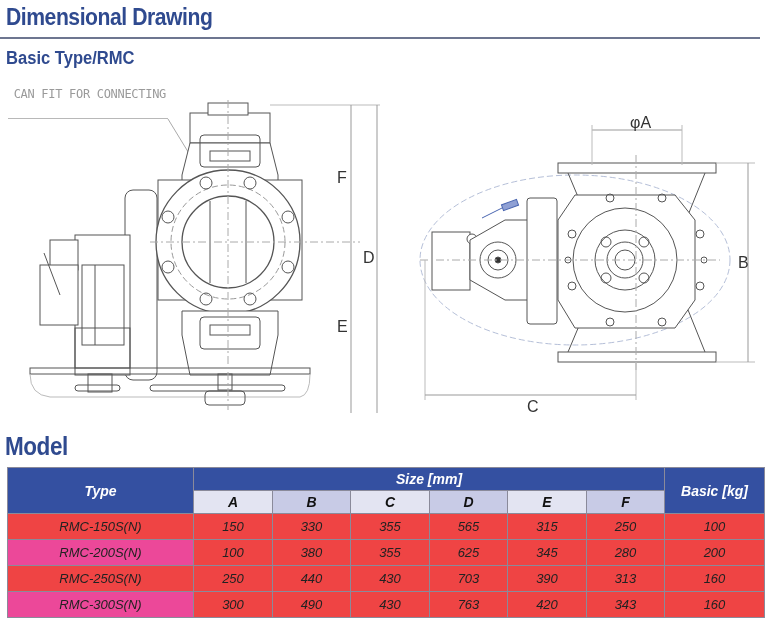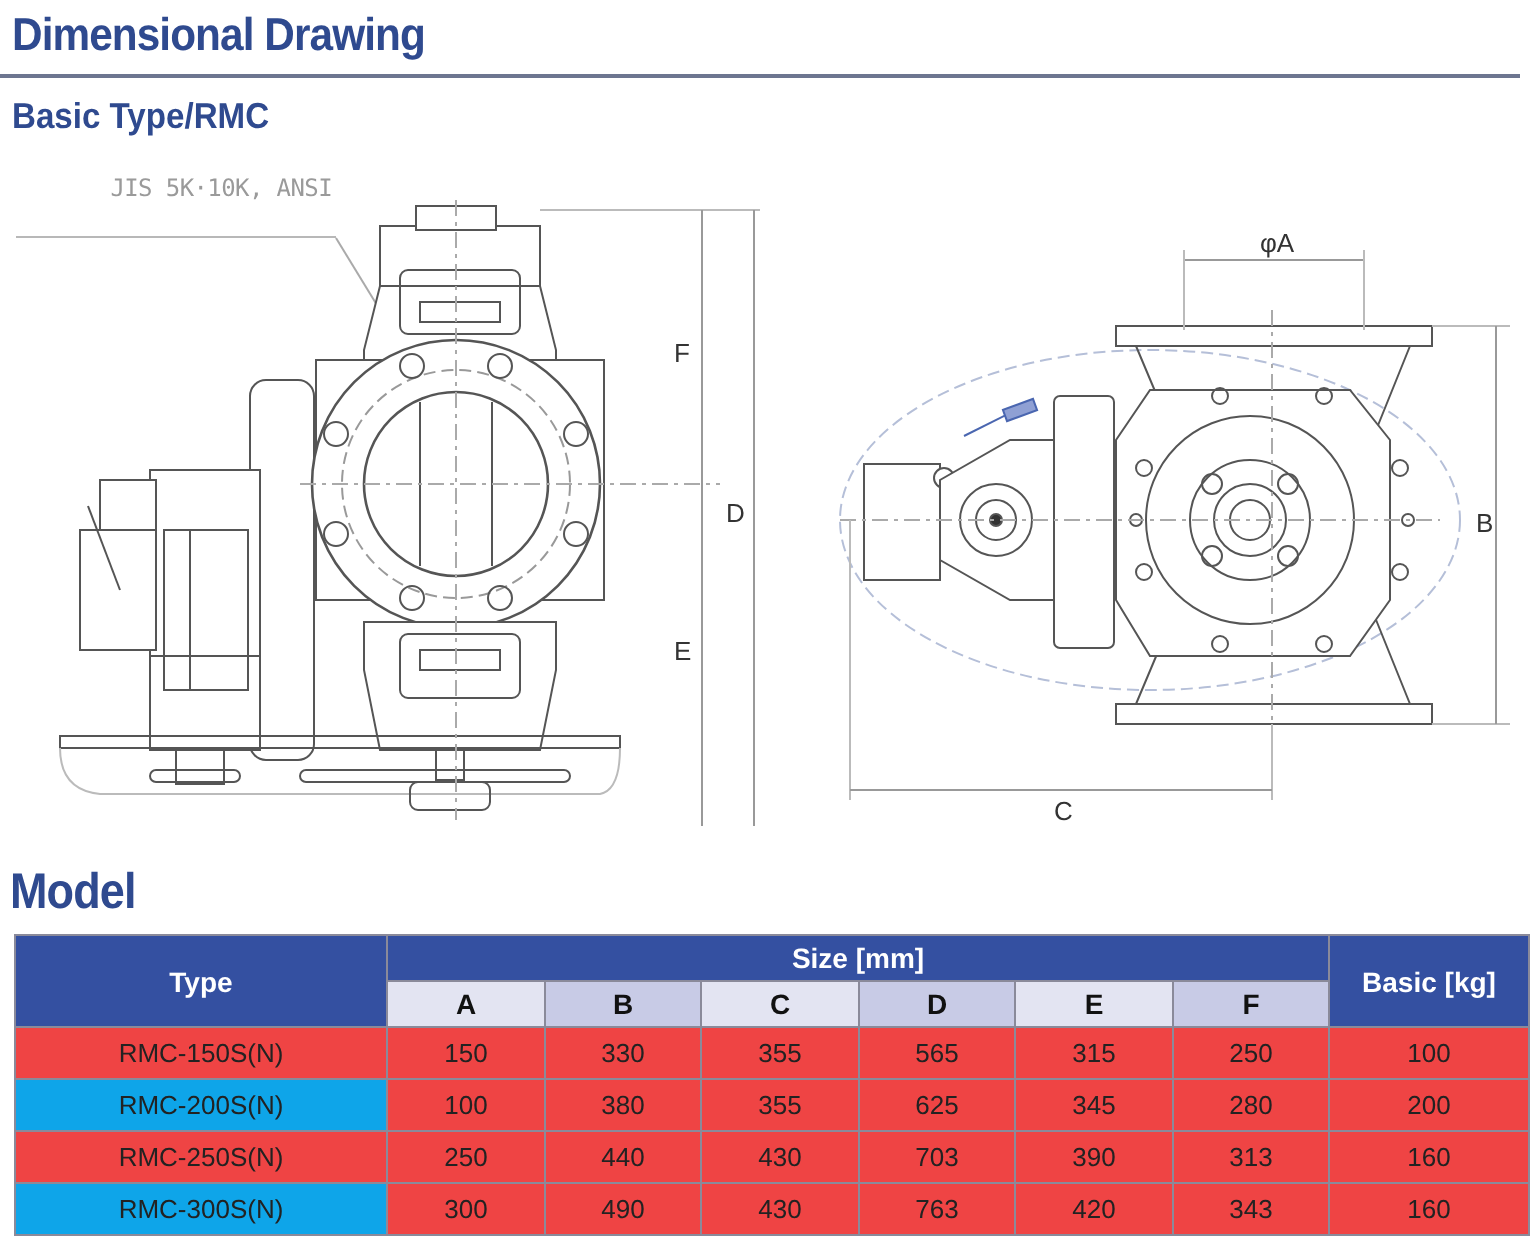--- a/index.html
+++ b/index.html
@@ -4,41 +4,41 @@
 <style>
   html,body{margin:0;padding:0;background:#fff;}
   body{width:768px;height:625px;position:relative;overflow:hidden;font-family:"Liberation Sans",sans-serif;}
   .h1{position:absolute;left:6px;top:4px;font-size:23px;font-weight:bold;color:#2f4a8f;letter-spacing:-0.5px;transform:scaleX(0.92);transform-origin:left;}
   .rule{position:absolute;left:0;top:37px;width:760px;height:2px;background:#6d7690;}
   .h2{position:absolute;left:6px;top:48px;font-size:18px;font-weight:bold;color:#2f4a8f;transform:scaleX(0.92);transform-origin:left;}
   .h1m{position:absolute;left:5px;top:432px;font-size:25px;font-weight:bold;color:#2f4a8f;letter-spacing:-0.5px;transform:scaleX(0.9);transform-origin:left;}
   .note{position:absolute;left:8px;top:87px;font-family:"DejaVu Sans Mono",monospace;font-size:12px;line-height:14px;color:#9a9a9a;text-align:right;width:158px;letter-spacing:-0.3px;}
   .note-line{position:absolute;left:8px;top:118px;width:160px;height:1px;background:#b8b8b8;}
   svg.draw{position:absolute;}
-  .dim{position:absolute;font-size:13px;color:#333;}
-  table.spec{position:absolute;left:7px;top:467px;border-collapse:collapse;font-size:13px;color:#222;table-layout:fixed;}
+  .dim{position:absolute;font-size:16px;color:#333;}
+  table.spec{position:absolute;left:7px;top:467px;border-collapse:collapse;font-size:13px;color:#222;table-layout:fixed;font-style:italic;}
   table.spec td,table.spec th{border:1px solid #8a8a9a;text-align:center;padding:0;}
   table.spec th{font-weight:bold;}
   .hblue{background:#3450a1;color:#fff;font-size:14px;}
   .hsub{background:#e3e4f2;color:#111;font-size:14px;height:22px;}
   .hsub.alt{background:#c8cbe6;}
   .hsize{height:22px;}
   td.type{background:#e6e7f3;}
-  tr.r2 td.type,tr.r4 td.type{background:#0ea5e9;}
+  tr.r2 td.type,tr.r4 td.type{background:#ec4899;}
   table.spec td{height:25px;background:#ef4444;}
 </style>
 </head>
 <body>
 
 <div class="h1">Dimensional Drawing</div>
 <div class="rule"></div>
 <div class="h2">Basic Type/RMC</div>
 
 <div class="note">
-  <div>JIS 5K·10K, ANSI</div>
+  <div>CAN FIT FOR CONNECTING</div>
 </div>
 <div class="note-line"></div>
 
 <svg class="draw" style="left:20px;top:85px" width="370" height="335" viewBox="0 0 370 335" fill="none" stroke="#555" stroke-width="1">
   <line x1="148" y1="34" x2="170" y2="70" stroke="#aaa"></line>
 
   <rect x="170" y="28" width="80" height="30" fill="#fff"></rect>
   <rect x="188" y="18" width="40" height="12" fill="#fff"></rect>
   <path d="M170 58 L162 90 L162 120 L258 120 L258 90 L250 58 Z" fill="#fff"></path>
   <rect x="180" y="50" width="60" height="32" rx="4"></rect>

